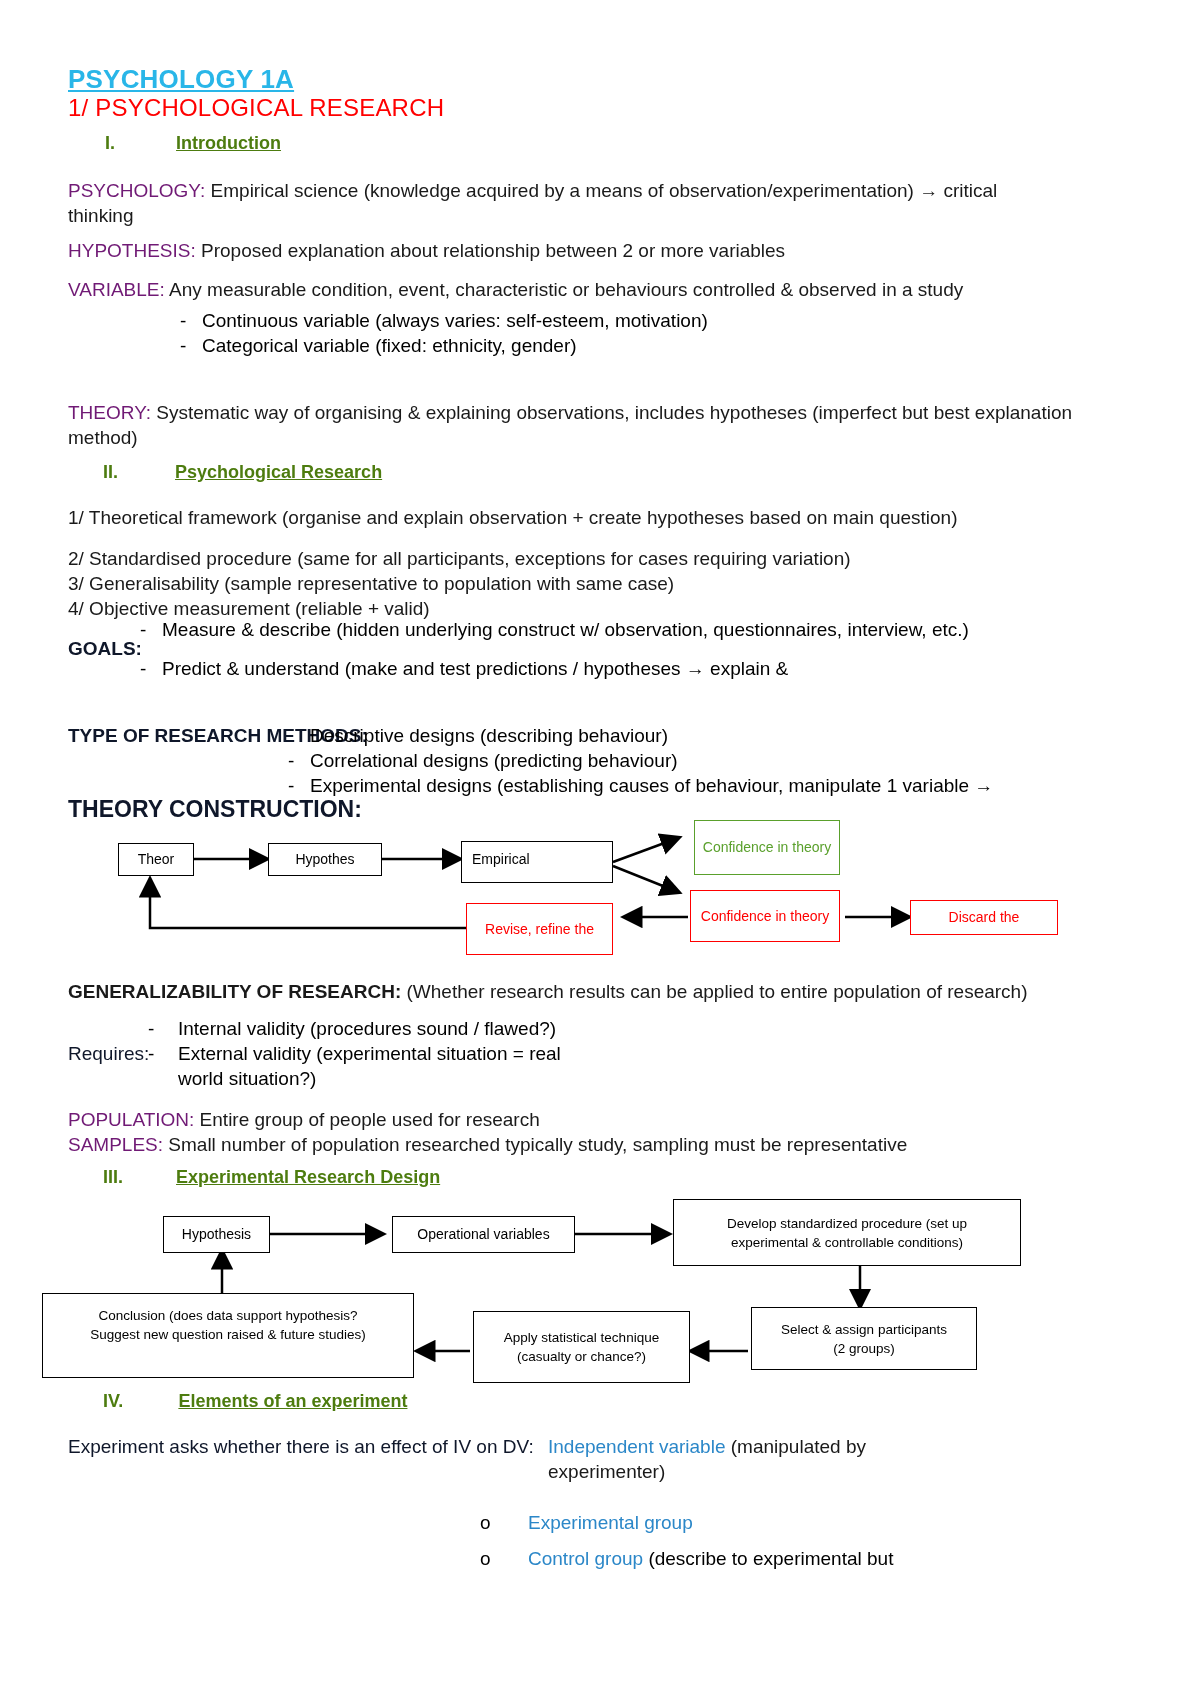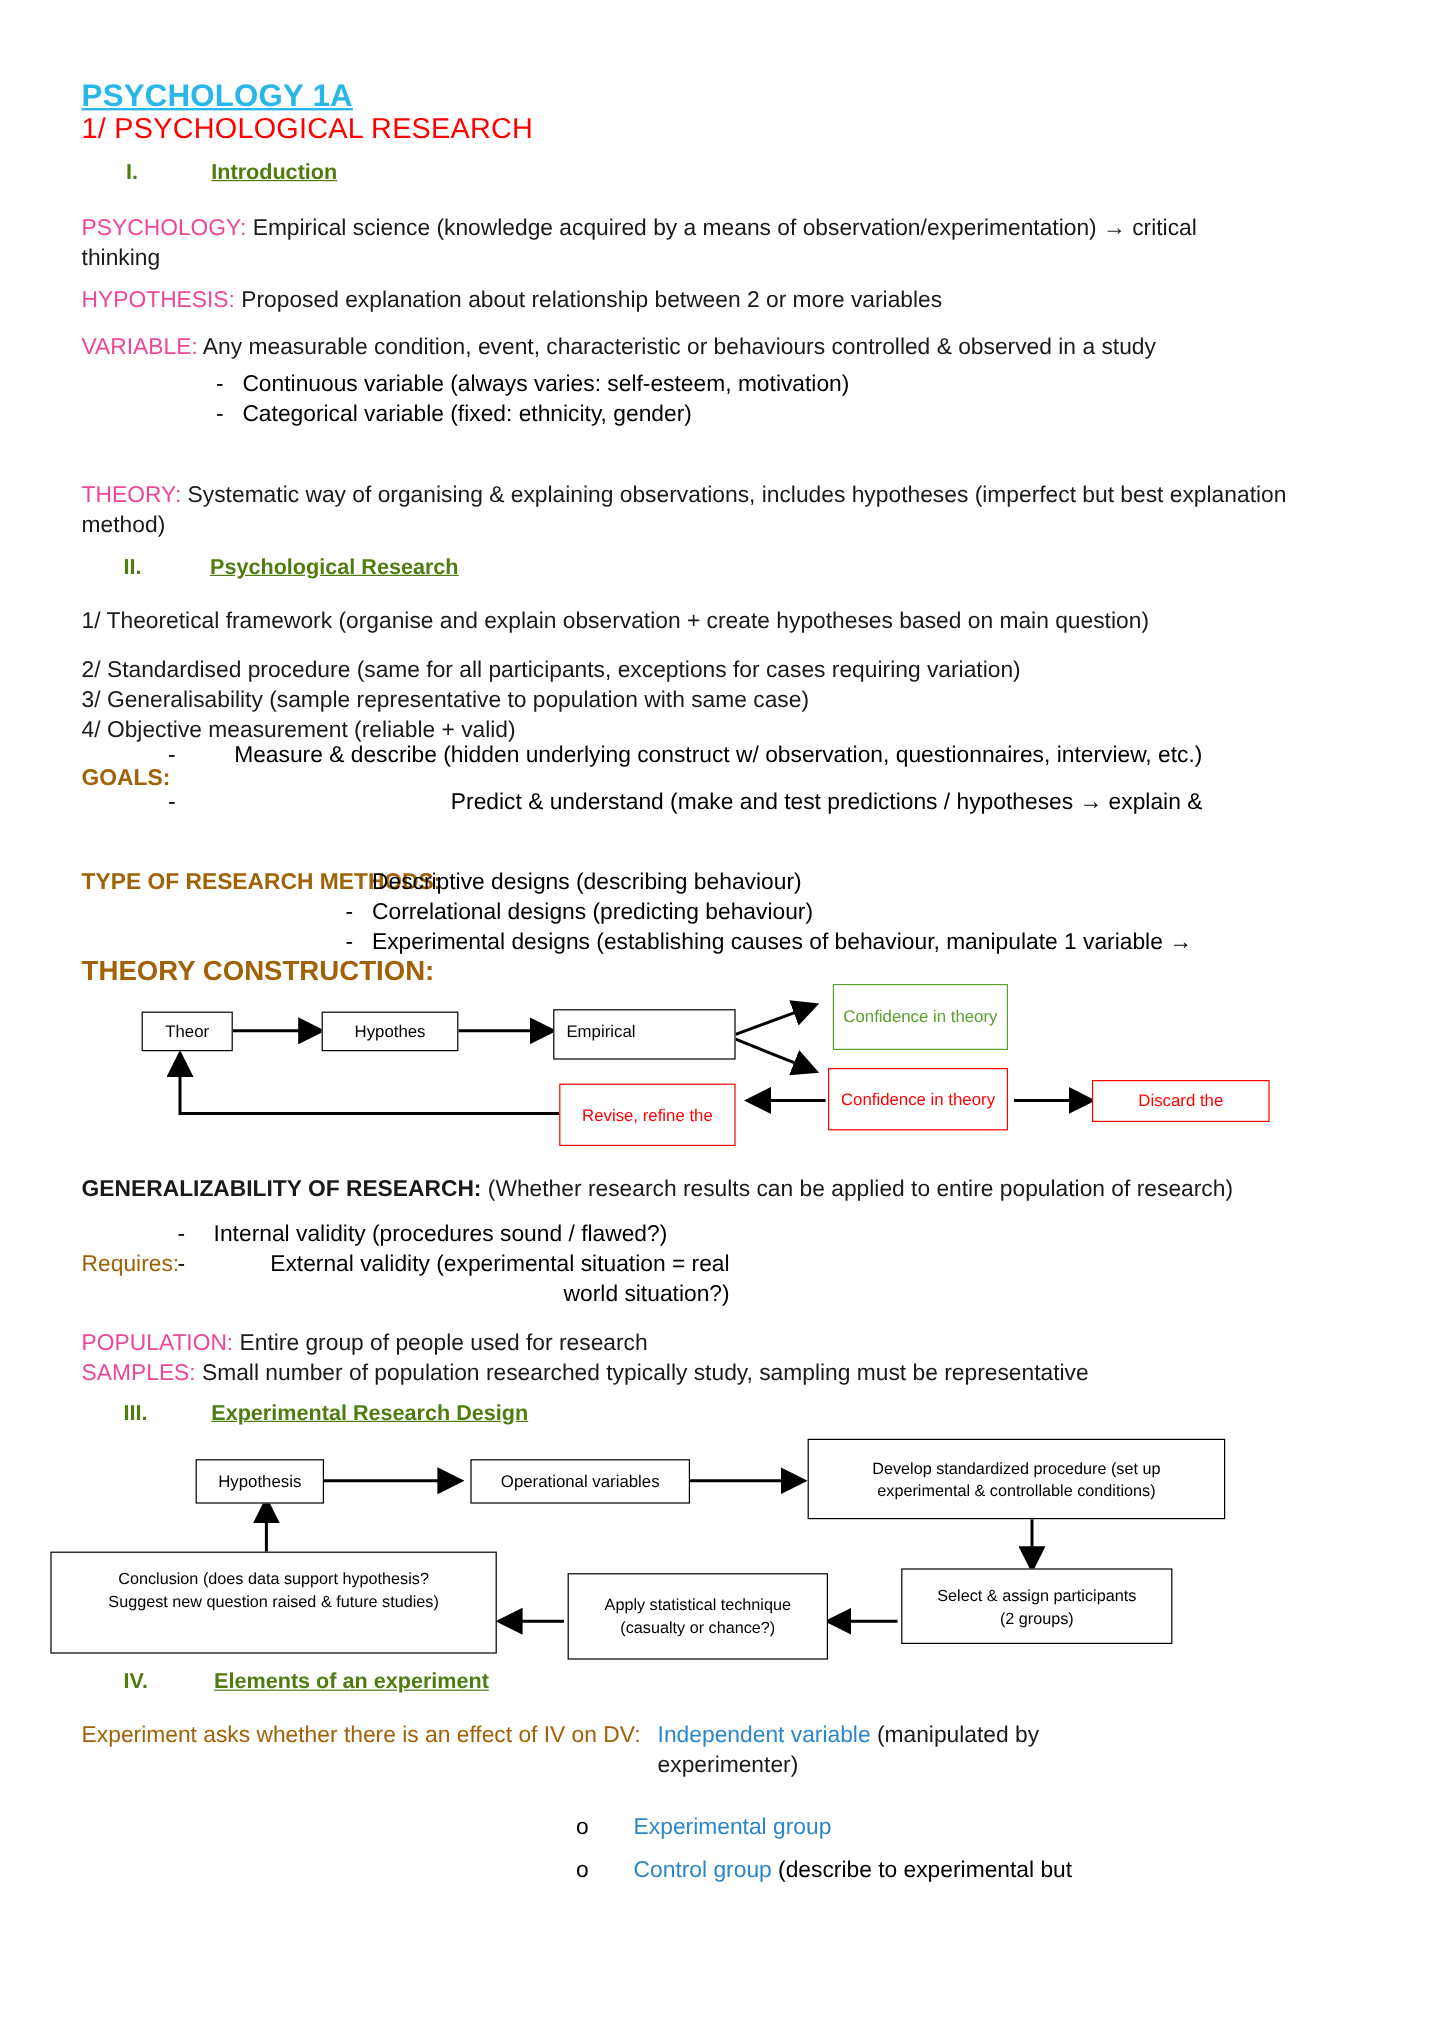--- a/index.html
+++ b/index.html
@@ -14,23 +14,23 @@
   #page {
     position: relative;
     width: 1200px;
     height: 1698px;
     background: #ffffff;
     overflow: hidden;
   }
 
   
   .abs { position: absolute; }
-  .t   { font-size: 19px; line-height: 25px; color: #a16207; white-space: pre; }
+  .t   { font-size: 19px; line-height: 25px; color: #0f172a; white-space: pre; }
   .tw  { font-size: 19px; line-height: 25px; color: #1a1a1a; }
-  .blue   { color: #ec4899; }
+  .blue   { color: #701a75; }
   .blue2  { color: #2b87c8; }
   .bold   { font-weight: bold; }
 
   
   .h-title {
     font-size: 26px;
     font-weight: bold;
     color: #29b6e8;
     text-decoration: underline;
     letter-spacing: .2px;
@@ -49,21 +49,21 @@
   .h-roman .txt { text-decoration: underline; }
 
   
   .bullet-row { display: flex; }
   .bullet-dash {
     width: 22px;
     flex: 0 0 22px;
     font-size: 19px;
     line-height: 25px;
   }
-  .bullet-txt { font-size: 19px; line-height: 25px; text-align: right; }
+  .bullet-txt { font-size: 19px; line-height: 25px; }
 
   
   .box {
     position: absolute;
     box-sizing: border-box;
     border: 1.5px solid #000;
     background: #fff;
     display: flex;
     align-items: center;
     justify-content: center;

